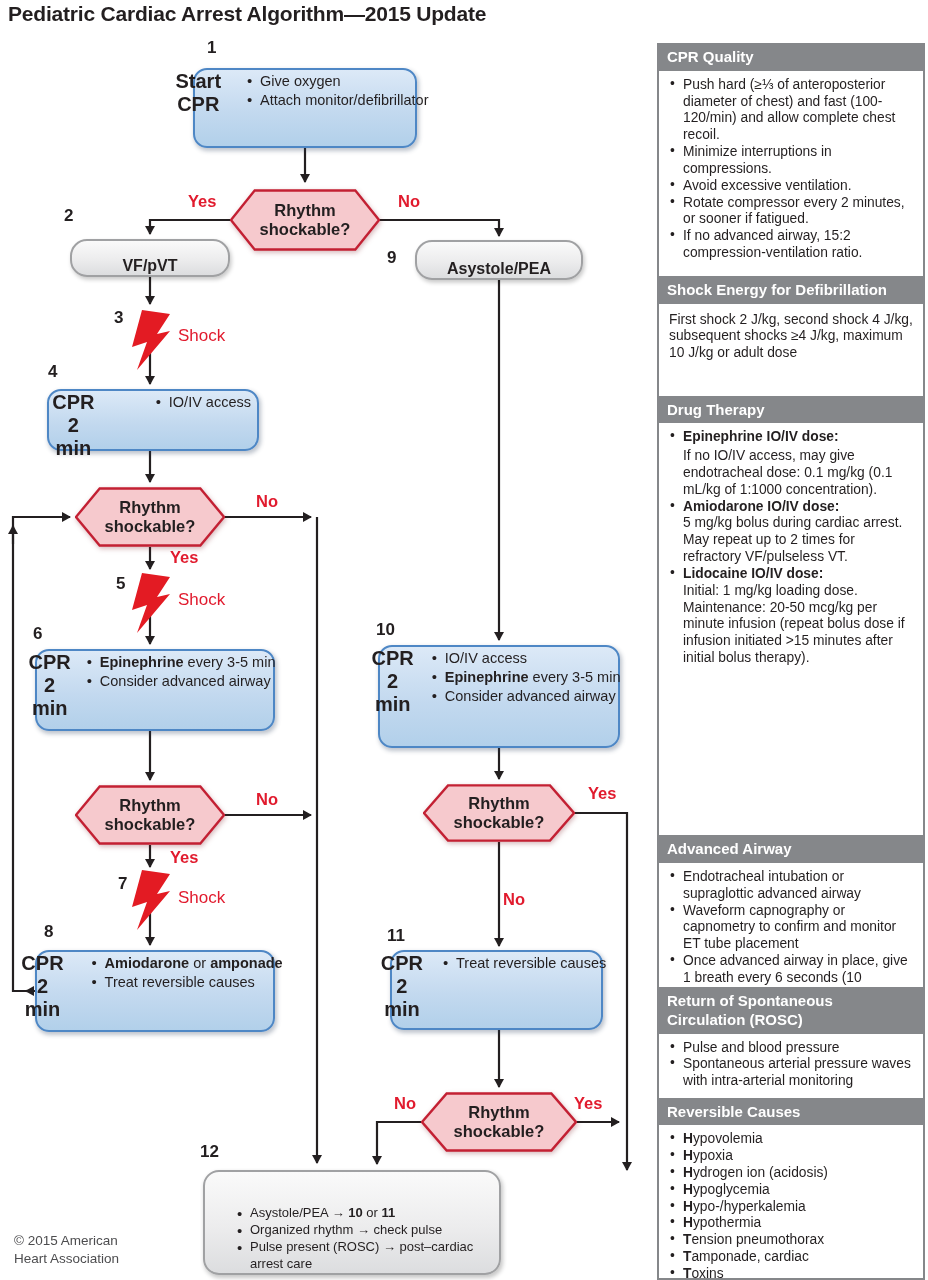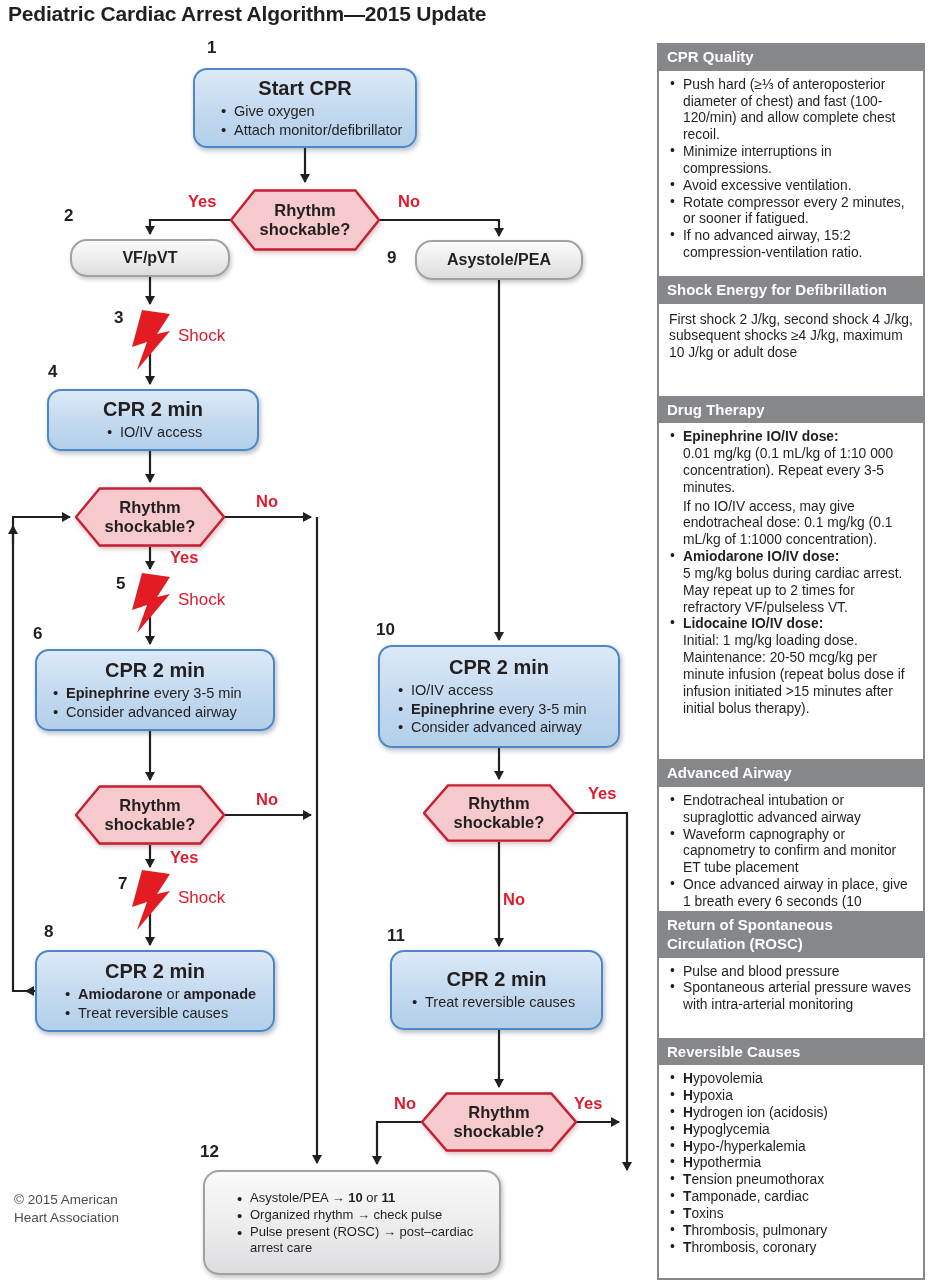--- a/index.html
+++ b/index.html
@@ -2,25 +2,25 @@
 <html><head>
 <meta charset="utf-8">
 <style>
   html,body{margin:0;padding:0;background:#fff;}
   #canvas{position:relative;width:928px;height:1280px;background:#fff;overflow:hidden;
           font-family:"Liberation Sans",sans-serif;color:#231f20;}
   .page-title{position:absolute;left:8px;top:2px;font-size:21px;font-weight:bold;color:#231f20;letter-spacing:-0.2px;}
   #wires{position:absolute;left:0;top:0;width:928px;height:1280px;}
 
   
-  .node{position:absolute;box-sizing:border-box;display:flex;flex-direction:column;justify-content:center;}
+  .node{position:absolute;box-sizing:border-box;display:flex;flex-direction:row;justify-content:center;}
   .box-blue{background:linear-gradient(180deg,#dce9f7 0%,#c3d9ef 55%,#b2d0ea 100%);
             border:2px solid #4e87c5;border-radius:14px;box-shadow:1.5px 2.5px 4px rgba(40,60,90,.30);}
   .box-gray{background:linear-gradient(180deg,#fafafa 0%,#ececed 55%,#dcdddf 100%);
-            border:2px solid #a0a1a3;border-radius:17px;box-shadow:1.5px 2.5px 4px rgba(0,0,0,.22);}
+            border:2px solid #a0a1a3;border-radius:17px;box-shadow:1.5px 2.5px 4px rgba(0,0,0,.22);align-items:flex-end;}
   .node-title{font-weight:bold;font-size:20px;text-align:center;line-height:1.15;}
   .node-label{font-weight:bold;font-size:16px;text-align:center;}
   .node-list{list-style:none;margin:2px 0 0 0;padding:0 6px 0 26px;font-size:14.5px;line-height:1.3;}
   .node-list li{position:relative;padding-left:13px;white-space:nowrap;}
   .node-list li::before{content:"\2022";position:absolute;left:0;top:-1px;font-size:15px;}
   .node-list.wrap li{white-space:normal;}
   .step-num{position:absolute;font-weight:bold;font-size:17px;color:#231f20;}
   .yn{position:absolute;font-weight:bold;font-size:16.5px;color:#e11b2e;}
   .shock-label{position:absolute;font-weight:normal;font-size:17px;color:#e11b2e;}
 
@@ -35,21 +35,21 @@
            box-sizing:border-box;display:flex;flex-direction:column;overflow:hidden;}
   .sb-h{color:#fff;font-weight:bold;font-size:15px;padding:5px 0 4px 10px;line-height:1.25;flex:0 0 auto;}
   .sb-b{background:#fff;margin:0 2px;padding:6px 8px 20px 10px;font-size:13.8px;line-height:1.22;
         box-sizing:border-box;overflow:hidden;flex:0 0 auto;}
   .sb-b ul{list-style:none;margin:0;padding:0;}
   .sb-b li{position:relative;padding-left:14px;margin:0;}
   .sb-b li::before{content:"\2022";position:absolute;left:1px;top:-1px;}
   .sb-b .lead{display:block;font-weight:bold;}
   .sb-b .cont{margin-top:2px;}
   .plain{padding:0;}
-  .copyright{position:absolute;left:14px;top:1191px;font-size:13.5px;line-height:1.35;color:#4d4d4f;}
+  .copyright{position:absolute;left:14px;top:1232px;font-size:13.5px;line-height:1.35;color:#4d4d4f;}
 </style>
 </head>
 <body>
 
 <div id="canvas">
 
   <div class="page-title">Pediatric Cardiac Arrest Algorithm—2015 Update</div>
 
   <svg id="wires" viewBox="0 0 928 1280">
     <defs>
@@ -239,24 +239,24 @@
         <li>If no advanced airway, 15:2 compression-ventilation ratio.</li>
       </ul>
     </div>
 
     <div class="sb-h">Shock Energy for Defibrillation</div>
     <div class="sb-b plain" style="height:92px;padding:8px 8px 4px 10px">
       <div>First shock 2 J/kg, second shock 4 J/kg, subsequent shocks ≥4 J/kg, maximum 10 J/kg or adult dose</div>
     </div>
 
     <div class="sb-h">Drug Therapy</div>
-    <div class="sb-b" style="height:336px">
+    <div class="sb-b" style="height:412px">
       <ul>
         <li>
-          <b class="lead">Epinephrine IO/IV dose:</b><span>0.01 mg/kg (0.1 mL/kg of 1:10 000 concentration). Repeat every 3-5 minutes.</span>
+          <b class="lead">Epinephrine IO/IV dose:</b>
           <div class="cont">If no IO/IV access, may give endotracheal dose: 0.1 mg/kg (0.1 mL/kg of 1:1000 concentration).</div>
         </li>
         <li>
           <b class="lead">Amiodarone IO/IV dose:</b><span>5 mg/kg bolus during cardiac arrest. May repeat up to 2 times for refractory VF/pulseless VT.</span>
         </li>
         <li>
           <b class="lead">Lidocaine IO/IV dose:</b><span>Initial: 1 mg/kg loading dose. Maintenance: 20-50 mcg/kg per minute infusion (repeat bolus dose if infusion initiated &gt;15 minutes after initial bolus therapy).</span>
         </li>
       </ul>
     </div>
@@ -264,21 +264,21 @@
     <div class="sb-h">Advanced Airway</div>
     <div class="sb-b" style="height:124px">
       <ul>
         <li>Endotracheal intubation or supraglottic advanced airway</li>
         <li>Waveform capnography or capnometry to confirm and monitor ET tube placement</li>
         <li>Once advanced airway in place, give 1 breath every 6 seconds (10 breaths/min) with continuous chest compressions</li>
       </ul>
     </div>
 
     <div class="sb-h"><span>Return of Spontaneous</span><br><span>Circulation (ROSC)</span></div>
-    <div class="sb-b" style="height:80px">
+    <div class="sb-b" style="height:64px">
       <ul>
         <li>Pulse and blood pressure</li>
         <li>Spontaneous arterial pressure waves with intra-arterial monitoring</li>
       </ul>
     </div>
 
     <div class="sb-h">Reversible Causes</div>
     <div class="sb-b" style="flex:1 1 auto;margin-bottom:2px">
       <ul>
         <li><b>H</b><span>ypovolemia</span></li>

